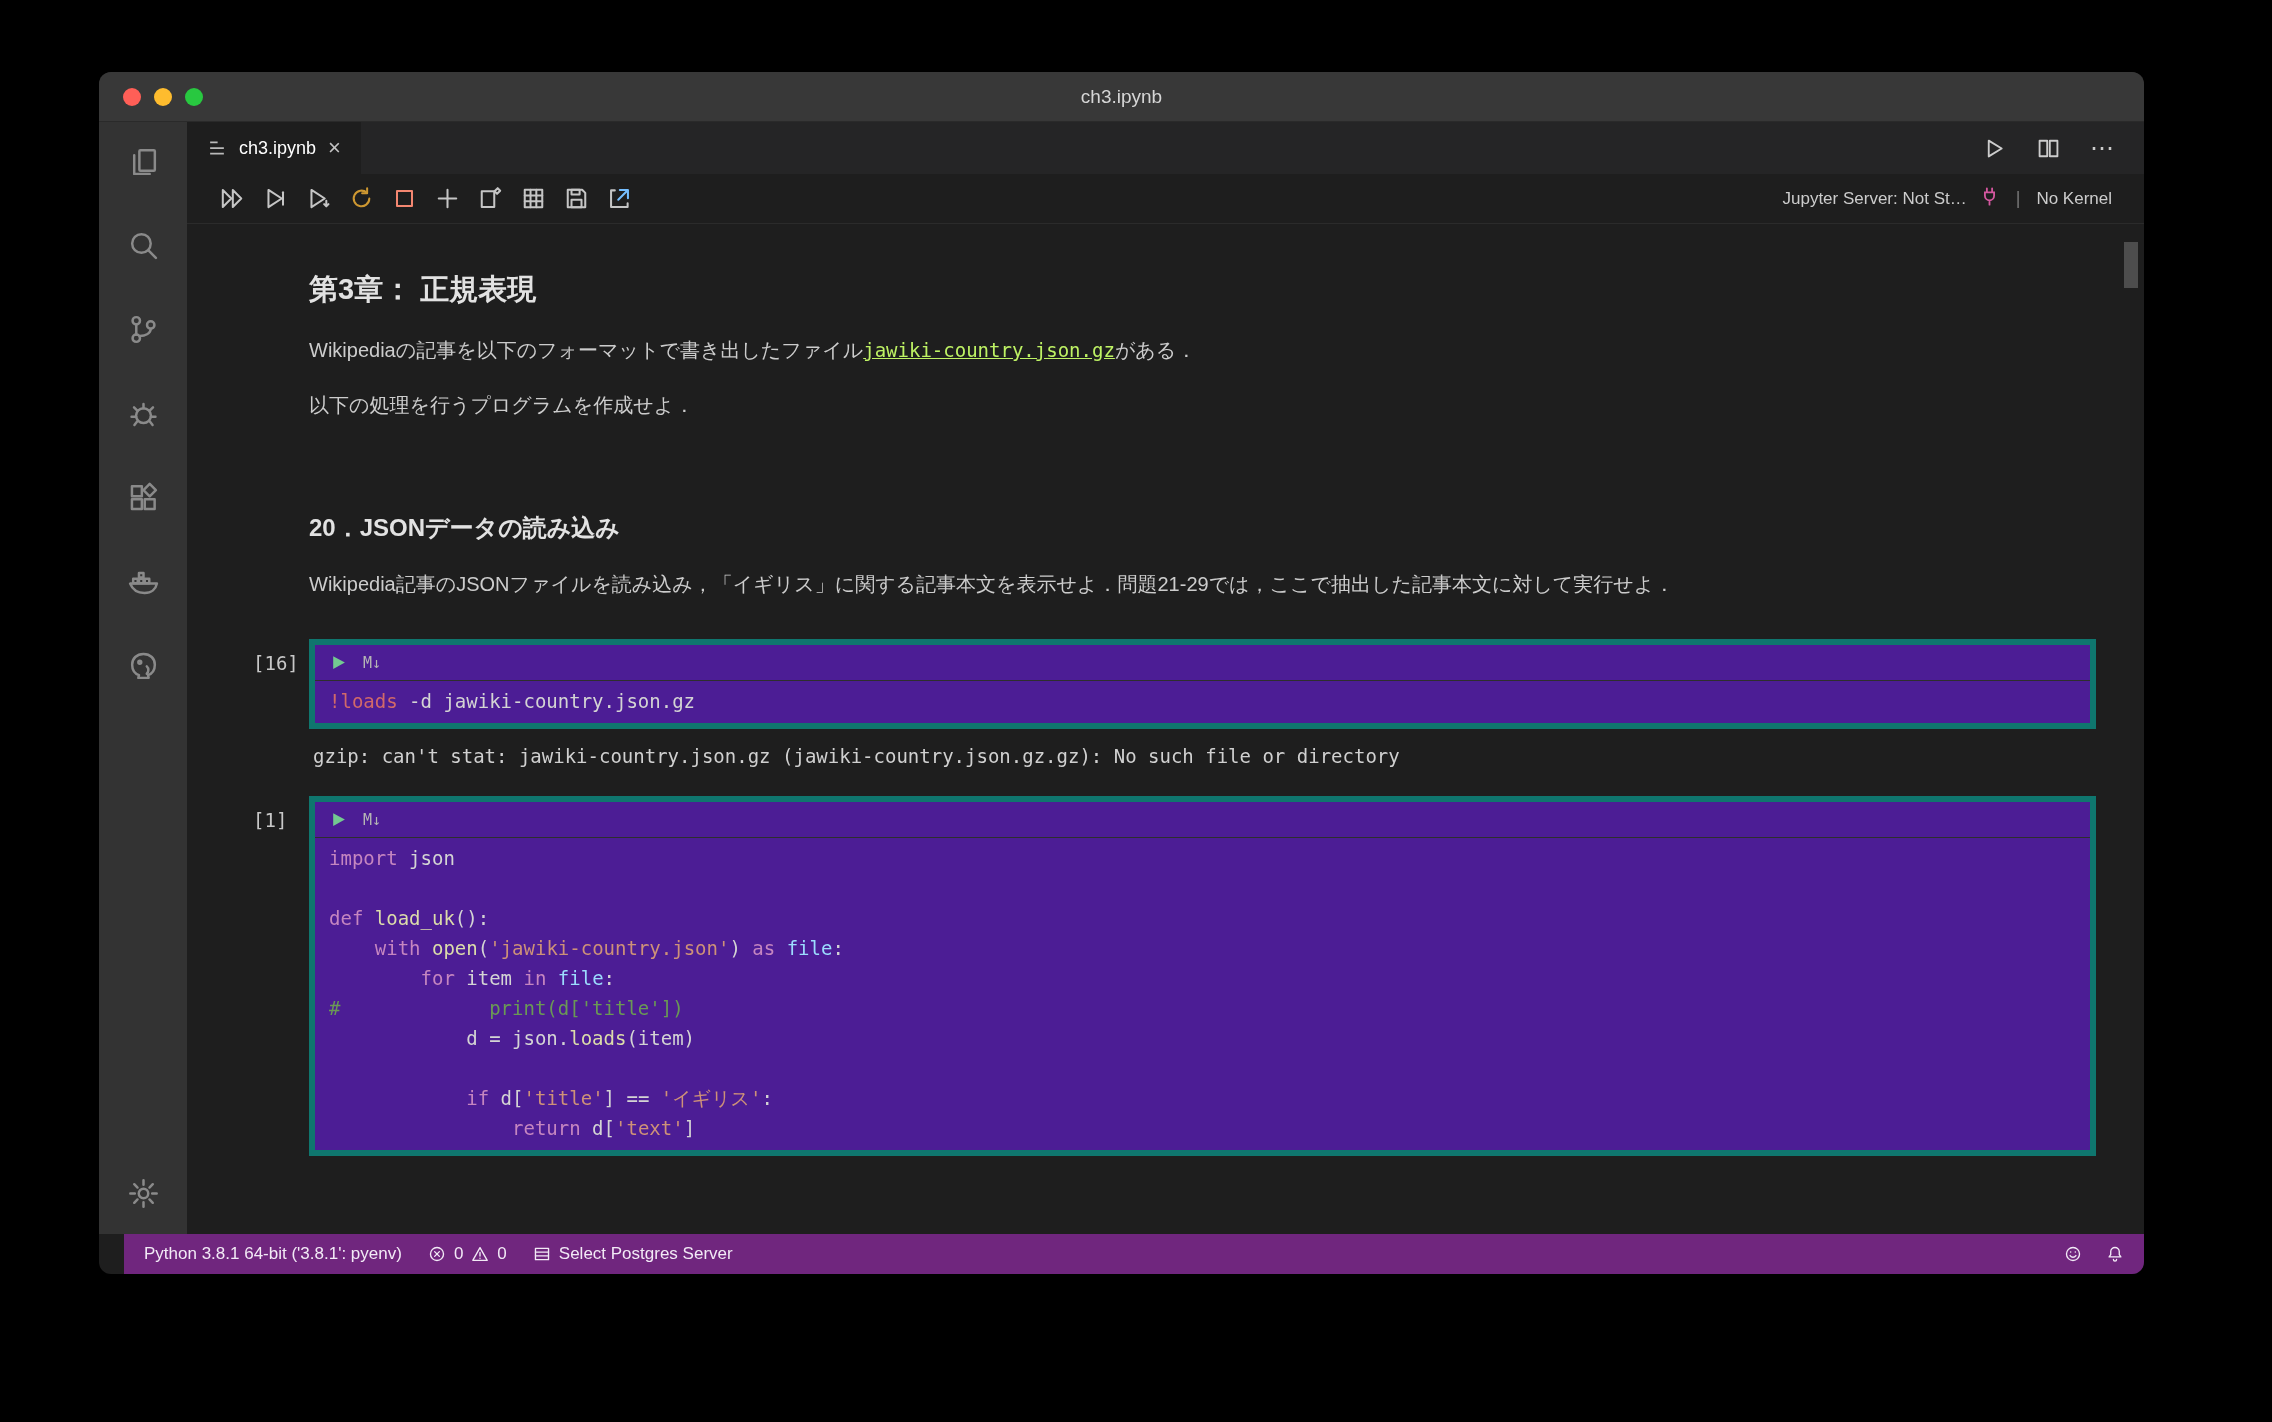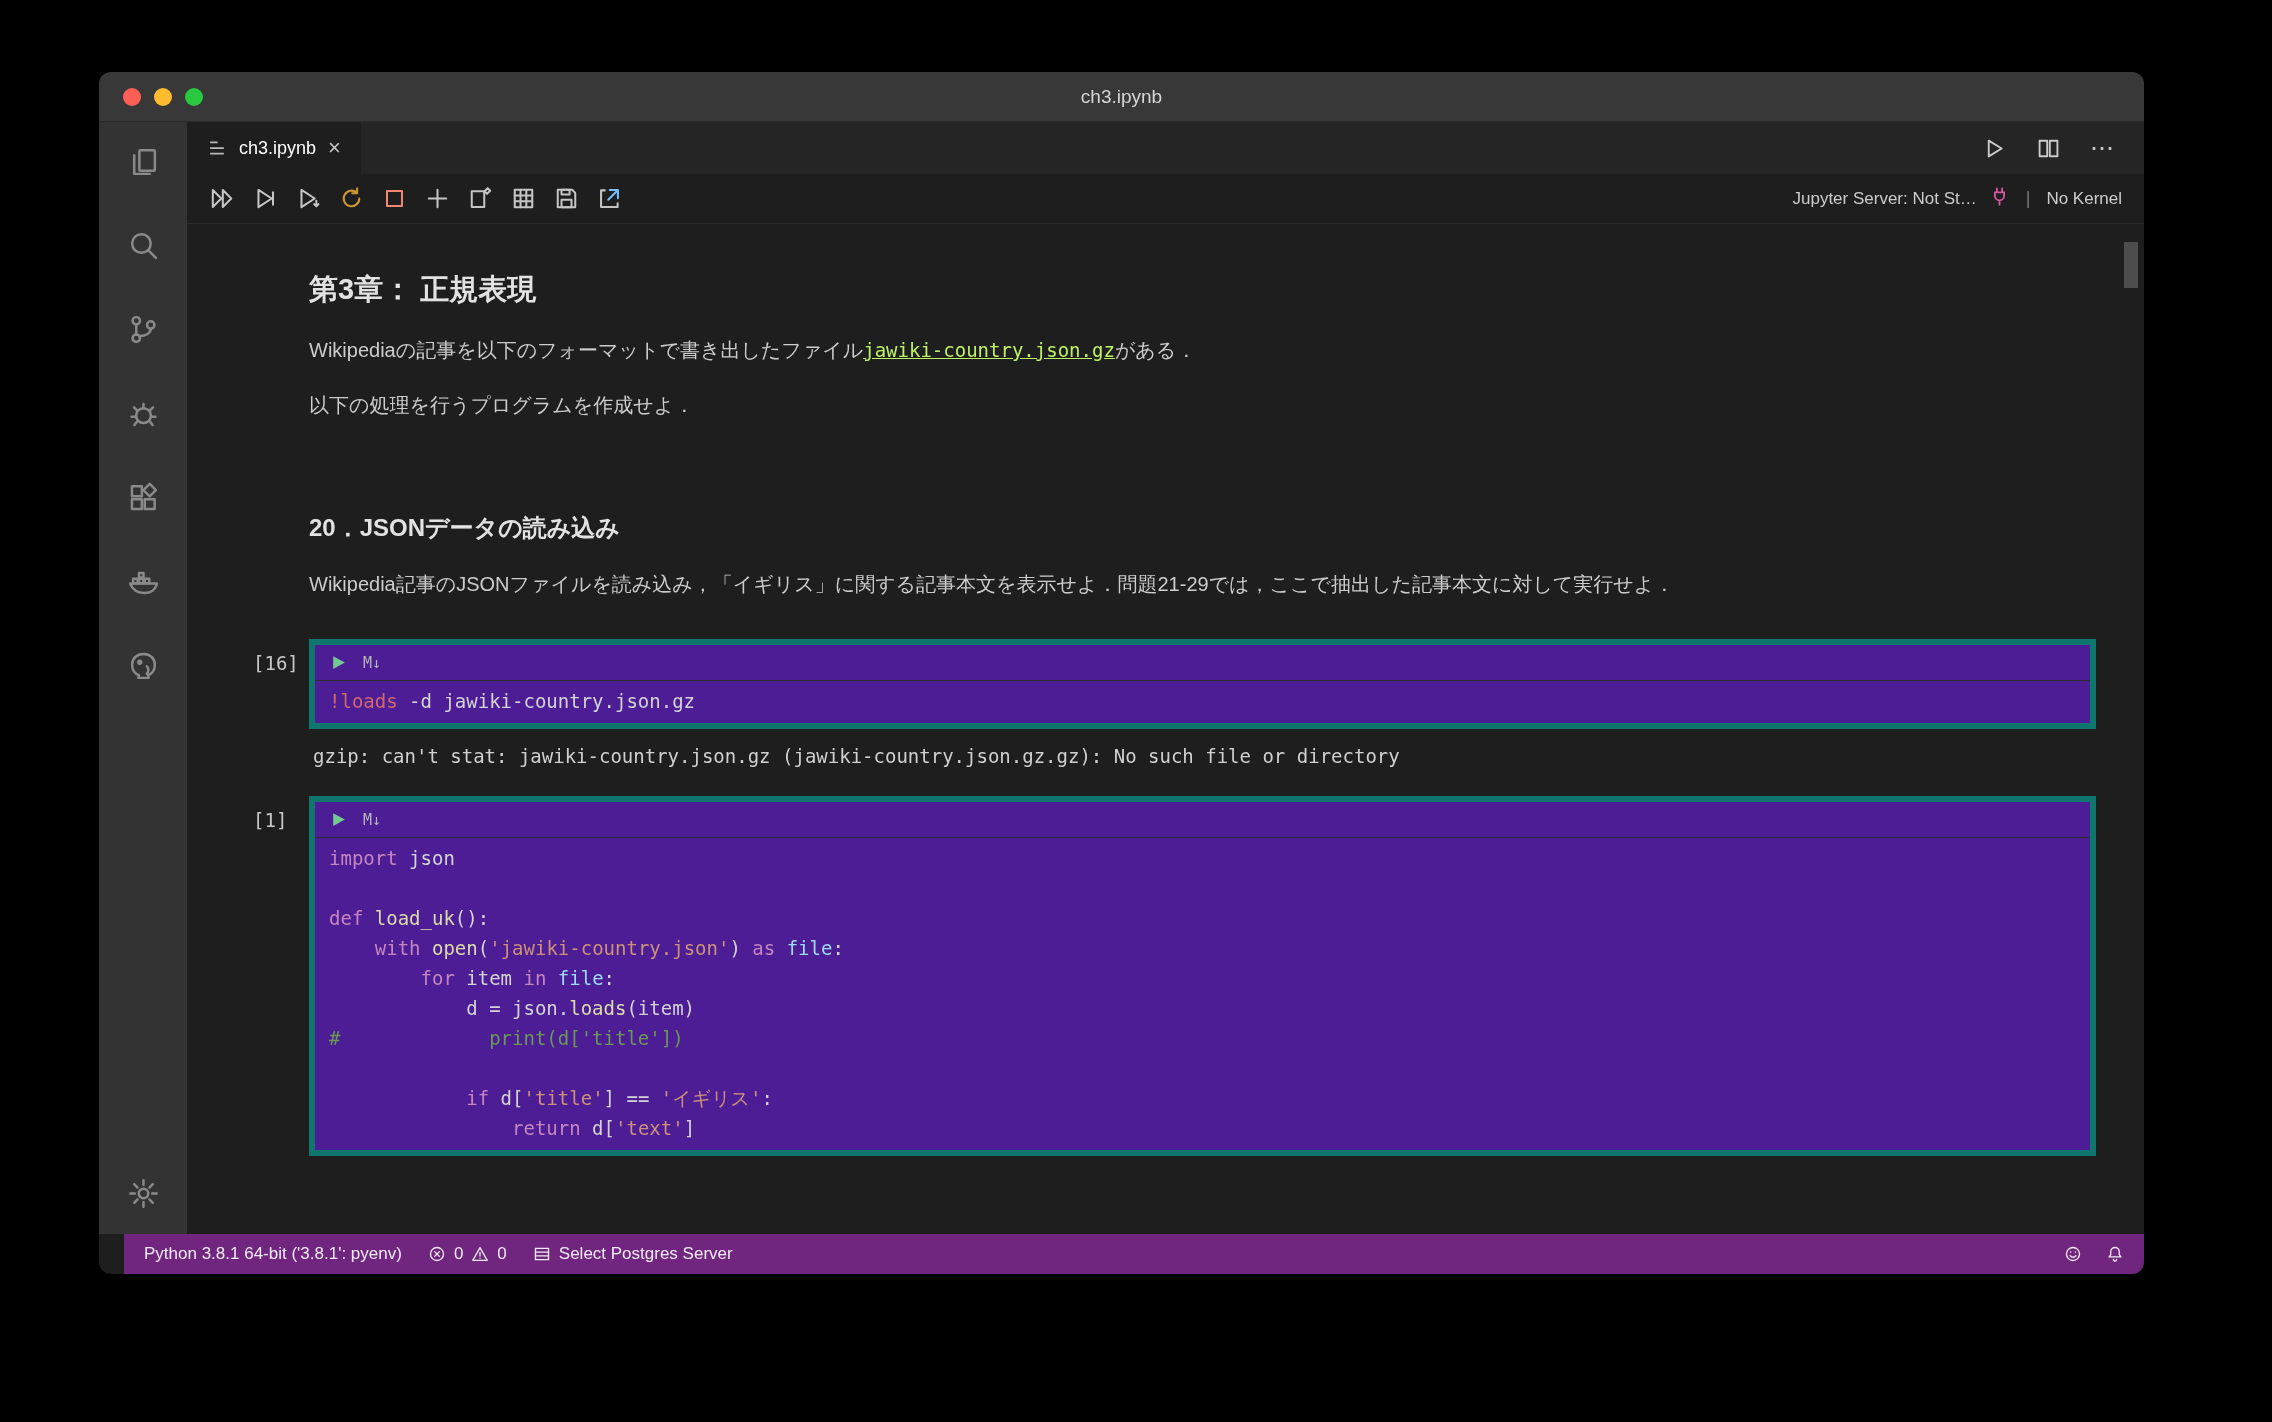--- a/index.html
+++ b/index.html
@@ -47,21 +47,21 @@
   }
   .tab svg { width:20px; height:20px; stroke:#b9b9b9; fill:none; stroke-width:1.4; }
   .tab-close { color:#c3c3c3; font-size:22px; line-height:1; cursor:pointer; }
   .tab-actions { margin-left:auto; display:flex; align-items:center; gap:30px; padding-right:30px; color:#cccccc; }
   .tab-actions .ta { width:24px; height:24px; display:flex; align-items:center; justify-content:center; cursor:pointer; font-size:24px; color:#cccccc; }
   .tab-actions svg { width:23px; height:23px; stroke:#cccccc; fill:none; stroke-width:1.3; stroke-linejoin:round; }
 
   
   .nb-toolbar {
     flex:0 0 50px; display:flex; align-items:center; gap:16px;
-    padding:0 22px; border-bottom:1px solid #2b2b2b; background:#1e1e1e;
+    padding:0 32px; border-bottom:1px solid #2b2b2b; background:#1e1e1e;
   }
   .tb-icon { width:27px; height:27px; display:flex; align-items:center; justify-content:center; cursor:pointer; }
   .tb-icon svg { width:25px; height:25px; fill:none; stroke:#c5c5c5; stroke-width:1.3; stroke-linecap:round; stroke-linejoin:round; }
   .jupyter-status { margin-left:auto; display:flex; align-items:center; gap:12px; color:#cccccc; font-size:17px; }
   .js-sep { color:#777; font-size:18px; padding:0 4px; }
   .plug svg { width:21px; height:21px; stroke:#d4579f; fill:none; stroke-width:1.4; stroke-linecap:round; }
 
   
   .editor { flex:1; position:relative; overflow:hidden; padding:0 24px 0 122px; color:#cccccc; }
   .scroll-thumb { position:absolute; right:6px; top:18px; width:14px; height:46px; background:#4d4d4d; }
@@ -308,22 +308,22 @@
                 </svg>
             </span>
             <span class="lang-badge mono">M↓</span>
           </div>
           <div class="cell-code">
               <div class="code-line"><span style="color: rgb(197, 134, 192);">import</span><span style="color: rgb(212, 212, 212);"> json</span></div>
               <div class="code-line">&nbsp;</div>
               <div class="code-line"><span style="color: rgb(197, 134, 192);">def</span><span style="color: rgb(212, 212, 212);"> </span><span style="color: rgb(220, 220, 170);">load_uk</span><span style="color: rgb(212, 212, 212);">():</span></div>
               <div class="code-line"><span style="color: rgb(212, 212, 212);">    </span><span style="color: rgb(197, 134, 192);">with</span><span style="color: rgb(212, 212, 212);"> </span><span style="color: rgb(220, 220, 170);">open</span><span style="color: rgb(212, 212, 212);">(</span><span style="color: rgb(206, 145, 120);">'jawiki-country.json'</span><span style="color: rgb(212, 212, 212);">) </span><span style="color: rgb(197, 134, 192);">as</span><span style="color: rgb(212, 212, 212);"> </span><span style="color: rgb(156, 220, 254);">file</span><span style="color: rgb(212, 212, 212);">:</span></div>
               <div class="code-line"><span style="color: rgb(212, 212, 212);">        </span><span style="color: rgb(197, 134, 192);">for</span><span style="color: rgb(212, 212, 212);"> item </span><span style="color: rgb(197, 134, 192);">in</span><span style="color: rgb(212, 212, 212);"> </span><span style="color: rgb(156, 220, 254);">file</span><span style="color: rgb(212, 212, 212);">:</span></div>
+              <div class="code-line"><span style="color: rgb(106, 153, 85);">#             print(d['title'])</span></div>
               <div class="code-line"><span style="color: rgb(212, 212, 212);">            d = json.</span><span style="color: rgb(220, 220, 170);">loads</span><span style="color: rgb(212, 212, 212);">(item)</span></div>
-              <div class="code-line"><span style="color: rgb(106, 153, 85);">#             print(d['title'])</span></div>
               <div class="code-line">&nbsp;</div>
               <div class="code-line"><span style="color: rgb(212, 212, 212);">            </span><span style="color: rgb(197, 134, 192);">if</span><span style="color: rgb(212, 212, 212);"> d[</span><span style="color: rgb(206, 145, 120);">'title'</span><span style="color: rgb(212, 212, 212);">] </span><span style="color: rgb(212, 212, 212);">==</span><span style="color: rgb(212, 212, 212);"> </span><span style="color: rgb(206, 145, 120);">'イギリス'</span><span style="color: rgb(212, 212, 212);">:</span></div>
               <div class="code-line"><span style="color: rgb(212, 212, 212);">                </span><span style="color: rgb(197, 134, 192);">return</span><span style="color: rgb(212, 212, 212);"> d[</span><span style="color: rgb(206, 145, 120);">'text'</span><span style="color: rgb(212, 212, 212);">]</span></div>
             </div>
         </div>
 
         <div class="scroll-thumb"></div>
       </div>
 
     </div>

